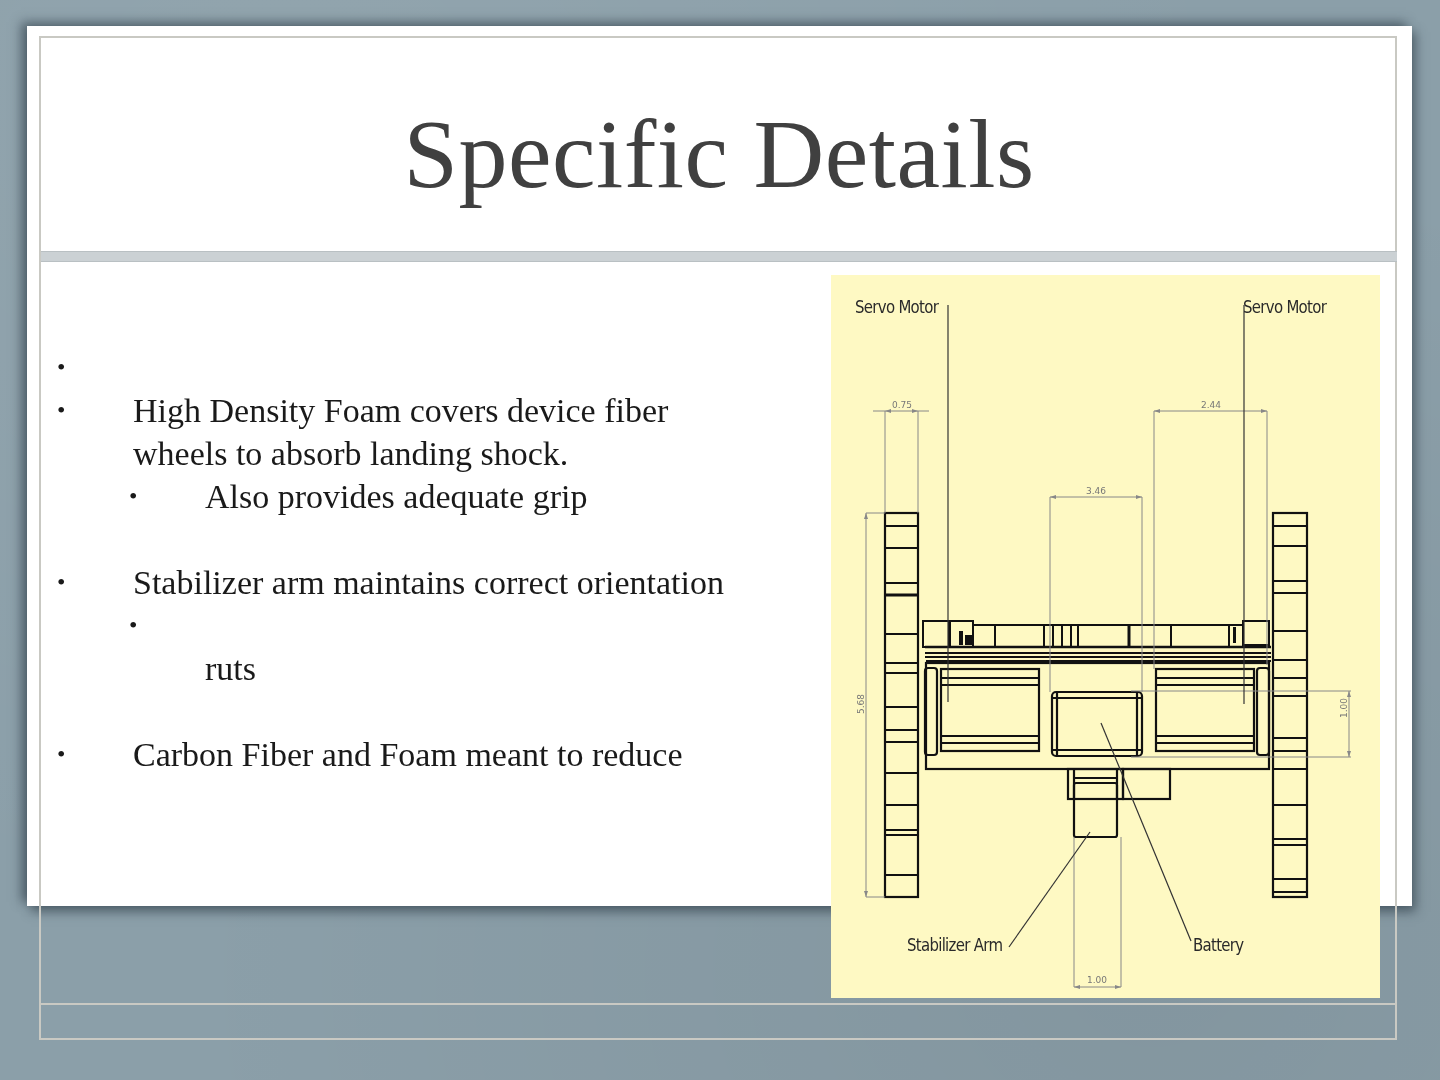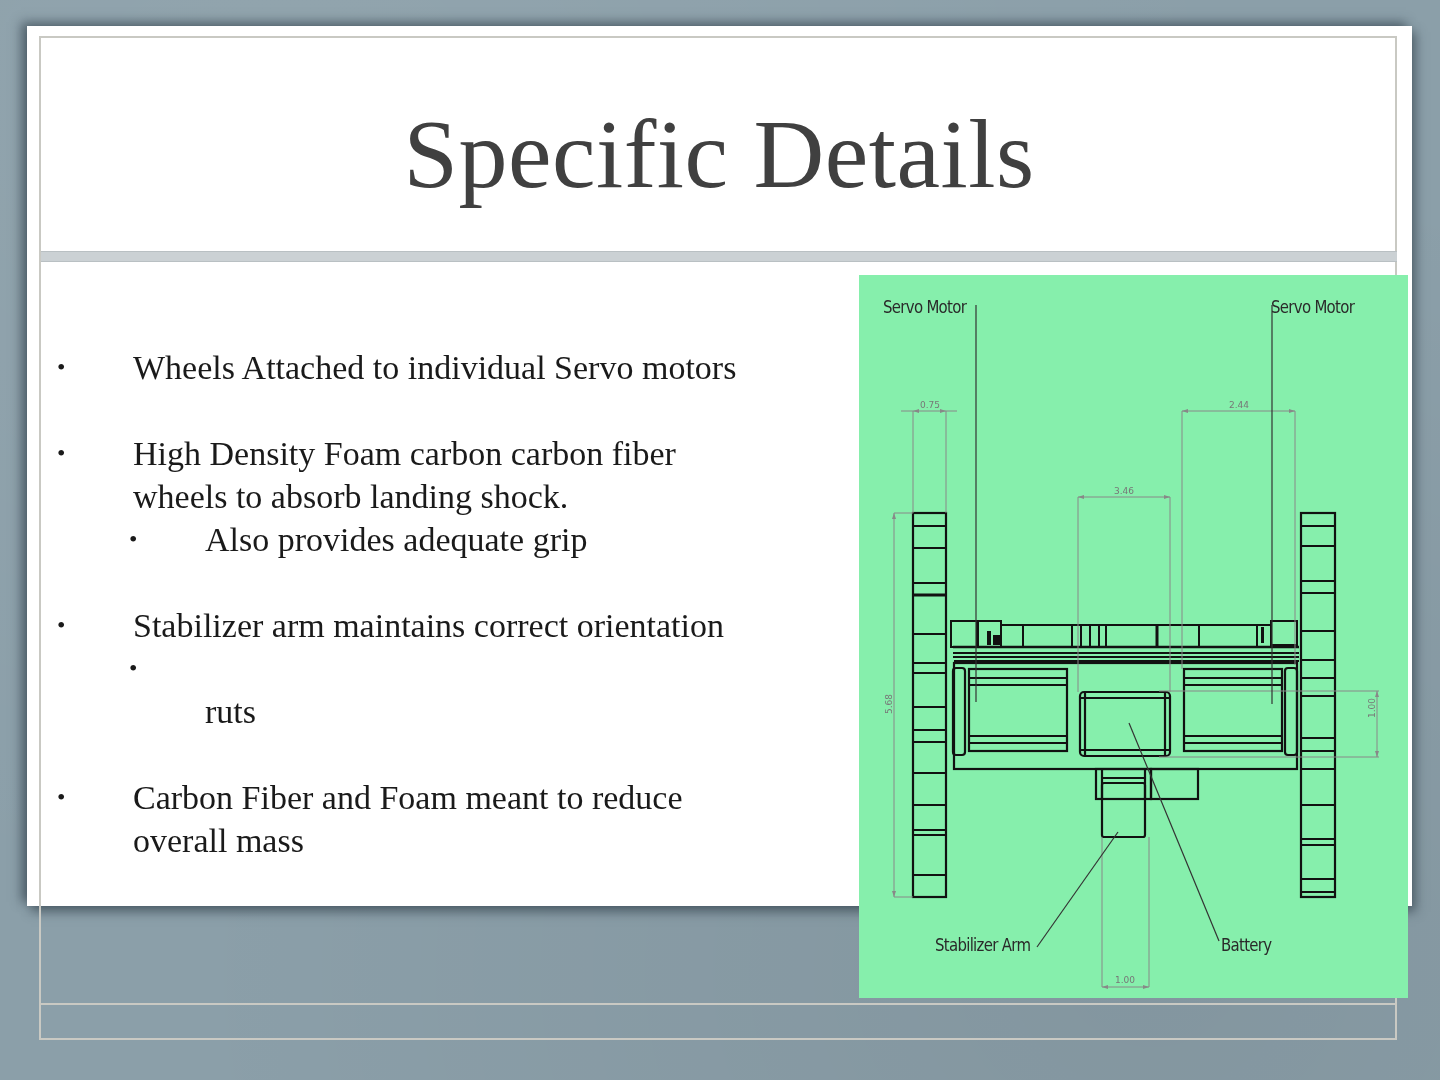--- a/index.html
+++ b/index.html
@@ -63,22 +63,22 @@
   .sub {
     position: relative; padding-left: 148px;
   }
   .sub .dot {
     position: absolute; left: 72px; top: 0; width: 40px; font-size: 24px;
   }
   .bullet-group { margin-bottom: 43px; }
   .bullet-group .bullet { margin-bottom: 0; }
 
   .diagram {
-    position: absolute; left: 832px; top: 249px; width: 549px; height: 723px;
-    background: #86efac;
+    position: absolute; left: 804px; top: 249px; width: 549px; height: 723px;
+    background: #fef9c3;
   }
   .diagram svg { position: absolute; left: 0; top: 0; }
   .callout {
     position: absolute;
     font-family: "DejaVu Sans", sans-serif;
     font-size: 17px; color: #2a2a2a;
     letter-spacing: -0.8px;
     transform: scaleX(0.88);
     transform-origin: left center;
     white-space: nowrap;
@@ -101,27 +101,26 @@
 
   <div class="title-band">
     <div class="title">Specific Details</div>
   </div>
   <div class="title-rule"></div>
   <div class="footer-rule"></div>
 
   <div class="content">
     <div class="bullet">
       <span class="dot">•</span>
-      <span>Wheels Attached to individual Servo motors</span>
     </div>
 
     <div class="bullet-group">
       <div class="bullet">
         <span class="dot">•</span>
-        <span>High Density Foam carbon carbon fiber</span><br>
+        <span>High Density Foam covers device fiber</span><br>
         <span>wheels to absorb landing shock.</span>
       </div>
       <div class="sub">
         <span class="dot">•</span>
         <span>Also provides adequate grip</span>
       </div>
     </div>
 
     <div class="bullet-group">
       <div class="bullet">
@@ -131,21 +130,20 @@
       <div class="sub">
         <span class="dot">•</span>
         <br>
         <span>ruts</span>
       </div>
     </div>
 
     <div class="bullet">
       <span class="dot">•</span>
       <span>Carbon Fiber and Foam meant to reduce</span><br>
-      <span>overall mass</span>
     </div>
   </div>
 
   <div class="diagram">
     <svg width="549" height="723" viewBox="0 0 549 723">
       <g fill="none" stroke="#111" stroke-width="2.2">
 
         <rect x="54" y="238" width="33" height="384"></rect>
 
         <rect x="442" y="238" width="34" height="384"></rect>

